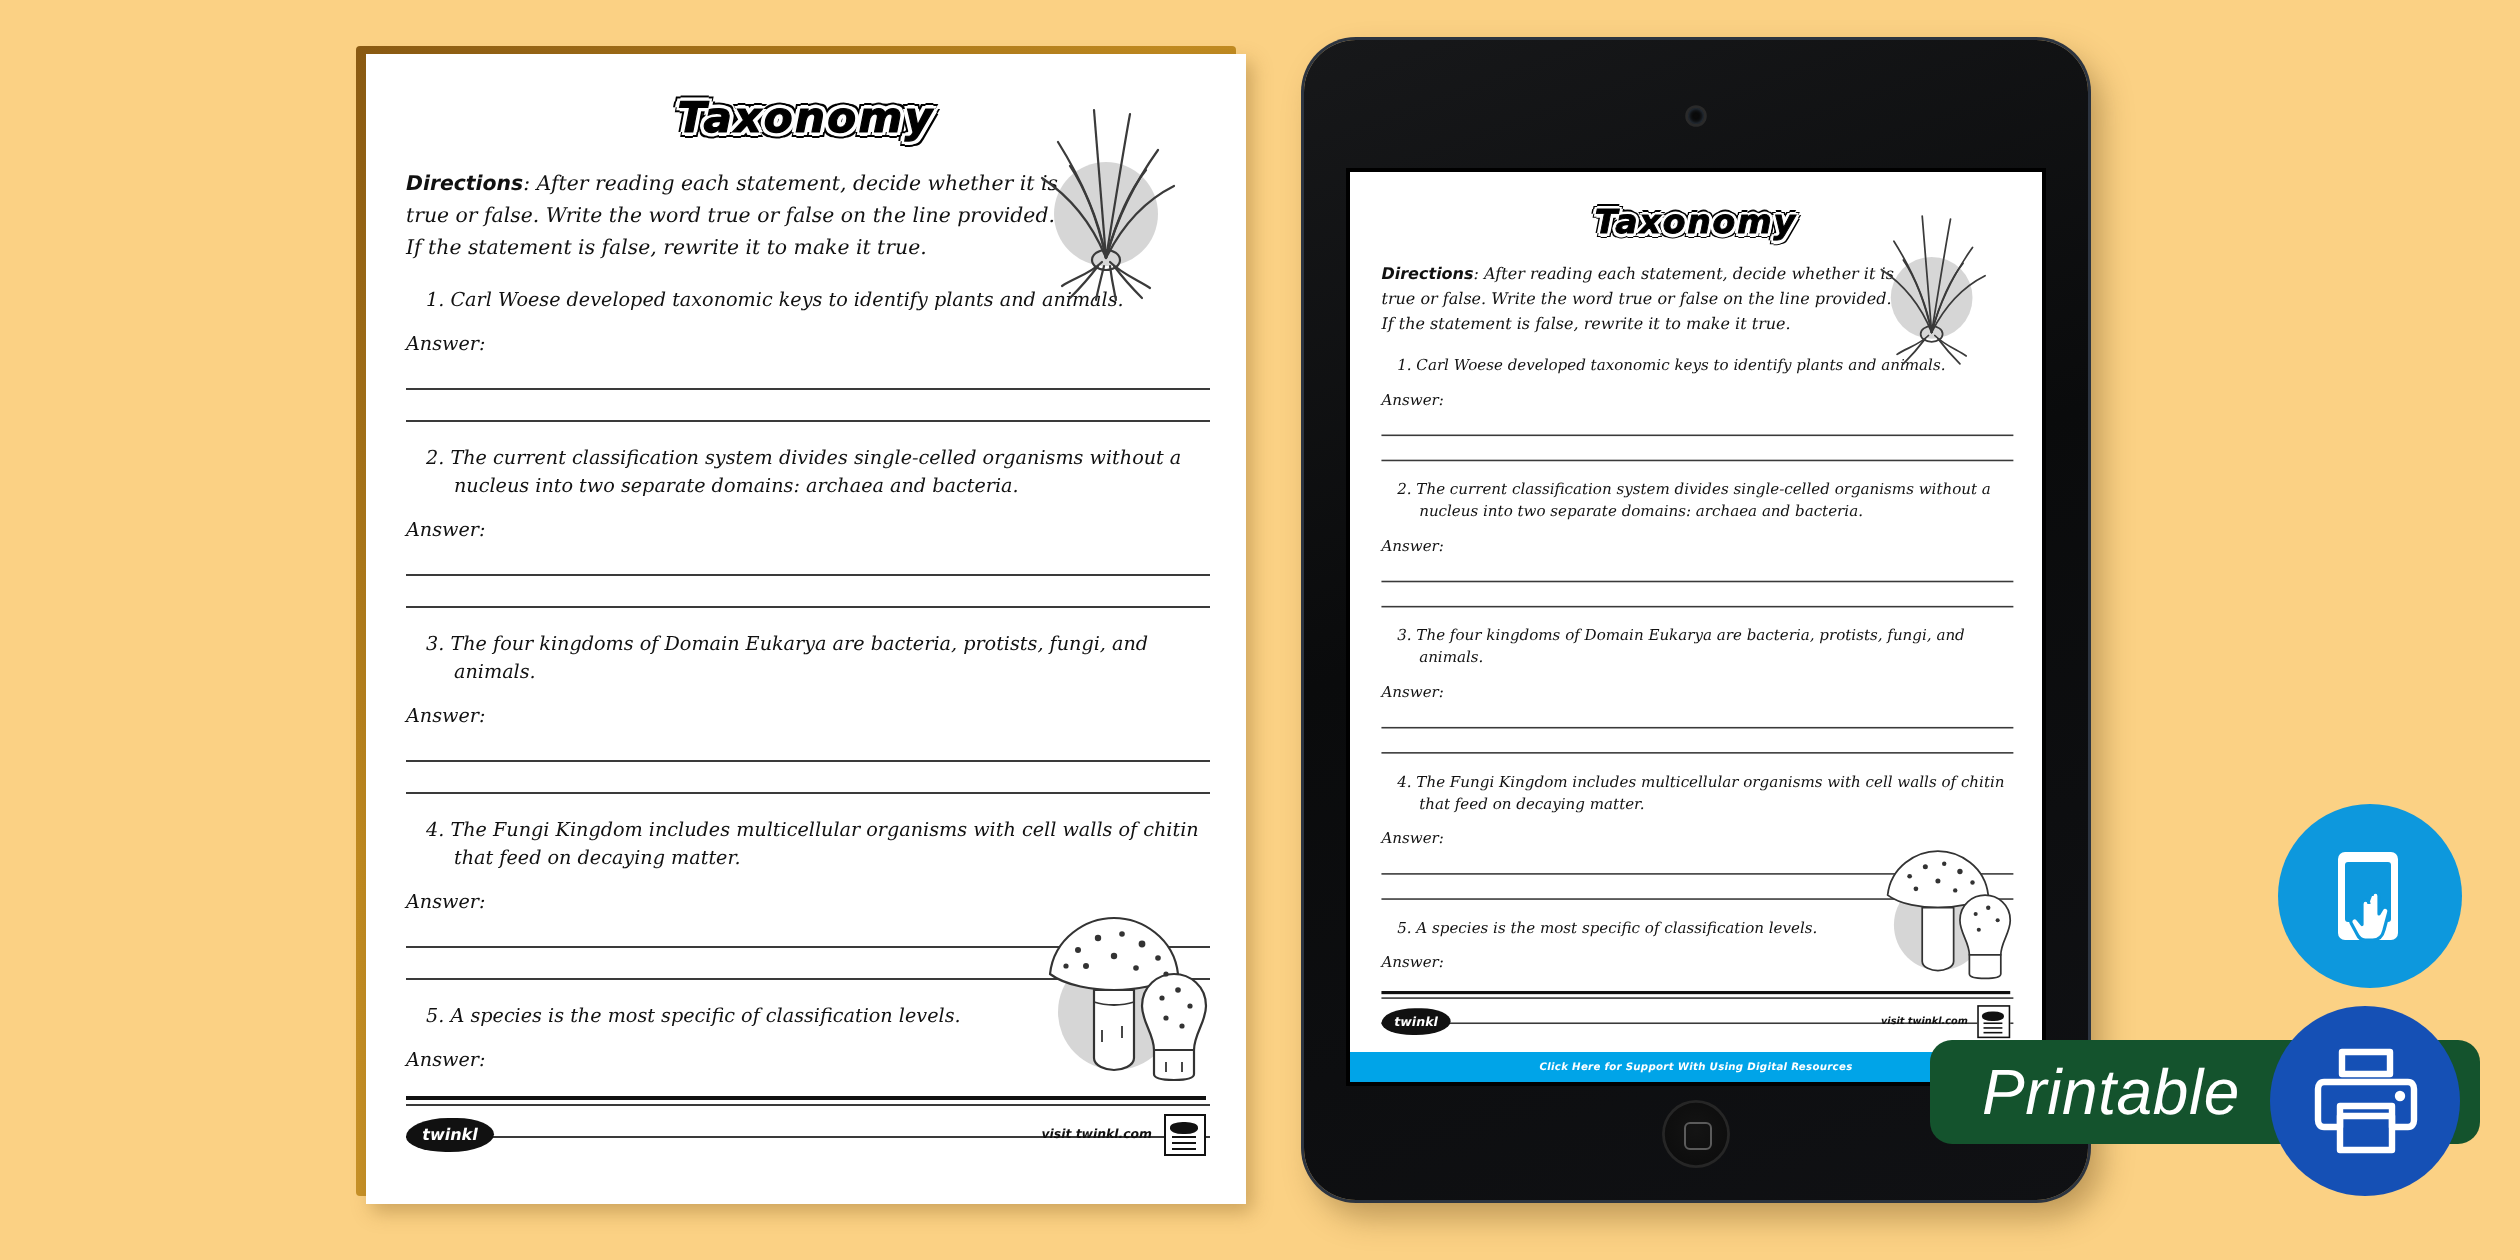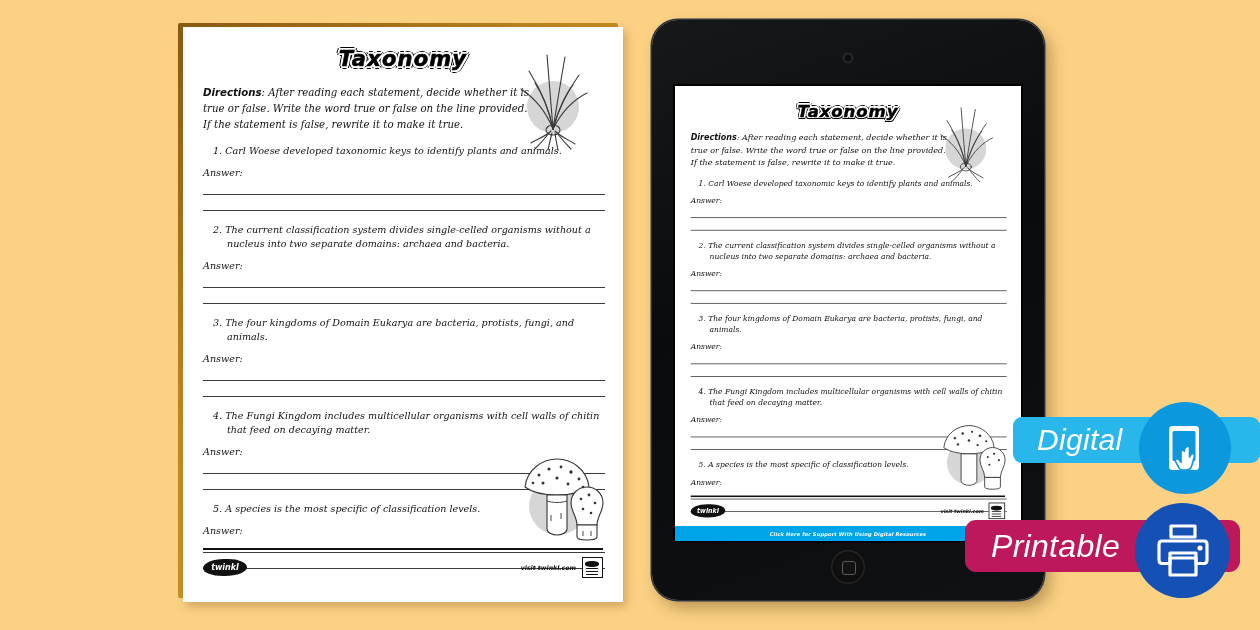--- a/index.html
+++ b/index.html
@@ -137,21 +137,21 @@
 
   
   .badge{
     position:absolute;display:flex;align-items:center;
     border-radius:9px;
   }
   .badge-digital{
     left:1013px;top:417px;width:247px;height:46px;background:#29b6ea;
   }
   .badge-printable{
-    left:965px;top:520px;width:275px;height:52px;background:#be185d;
+    left:965px;top:520px;width:275px;height:52px;background:#14532d;
     border-radius:11px;
   }
   .badge-label{
     color:#fff;font-size:30px;font-weight:400;
     font-family:"Liberation Sans",sans-serif;
     margin-left:24px;letter-spacing:.3px;
   }
   .badge-printable .badge-label{font-size:32px;margin-left:26px;}
   .badge-circle{
     position:absolute;border-radius:50%;display:flex;
@@ -428,23 +428,20 @@
 
         </div>
       </div>
 
       <div class="digital-bar">
         <span>Click Here for Support With Using Digital Resources</span>
       </div>
     </div>
   </div>
 
-  <div class="badge badge-digital">
-    <span class="badge-label">Digital</span>
-  </div>
   <div class="badge-circle circ-digital">
     <svg width="58" height="58" viewBox="0 0 58 58">
       <rect x="13" y="7" width="30" height="44" rx="3.5" fill="#fff"></rect>
       <rect x="16.5" y="12" width="23" height="30" rx="1.5" fill="#0d98dd"></rect>
       <circle cx="28" cy="46.5" r="2.2" fill="#0d98dd"></circle>
       <g fill="#fff" stroke="#0d98dd" stroke-width="1.6" stroke-linejoin="round">
         <path d="M30 29 C30 26.5 33.5 26.5 33.5 29 L33.5 38 L35 35.5 C36 33.8 39 34.8 38.4 37 L36 46 C35.3 49 33.4 51 30.3 51 L26.6 51 C24.6 51 23.3 49.8 22.5 48 L19.6 42.6 C18.6 40.6 21.3 38.8 22.8 40.6 L25 43.3 L25 33 C25 30.5 28.5 30.5 28.5 33"></path>
       </g>
     </svg>
   </div>

